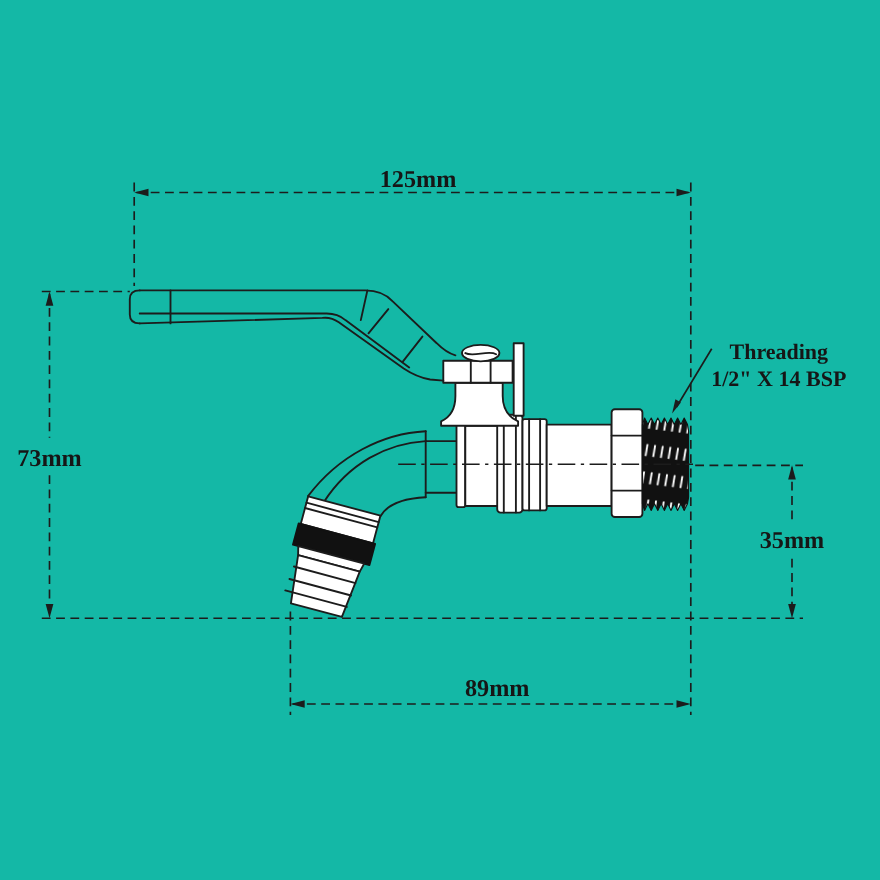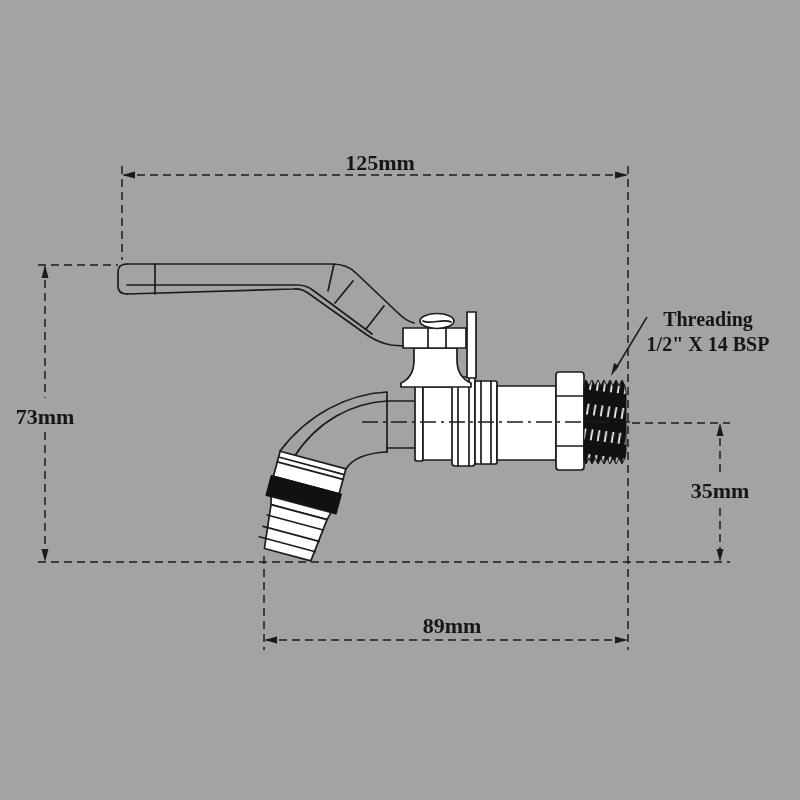--- a/index.html
+++ b/index.html
@@ -1,17 +1,17 @@
 <!DOCTYPE html>
 <html><head>
 <meta charset="utf-8">
 <style>
   html,body{margin:0;padding:0;background:#ffffff;}
   .page{
-    width:800px;height:800px;position:relative;background:#a3a3a3;
+    width:800px;height:800px;position:relative;background:#14b8a6;
     font-family:"Liberation Serif","DejaVu Serif",serif;
     overflow:hidden;
   }
   svg{display:block;}
   text{
     font-family:"Liberation Serif","DejaVu Serif",serif;
     font-weight:bold;
     fill:#161616;
   }
   .dim-text{font-size:22px;}

